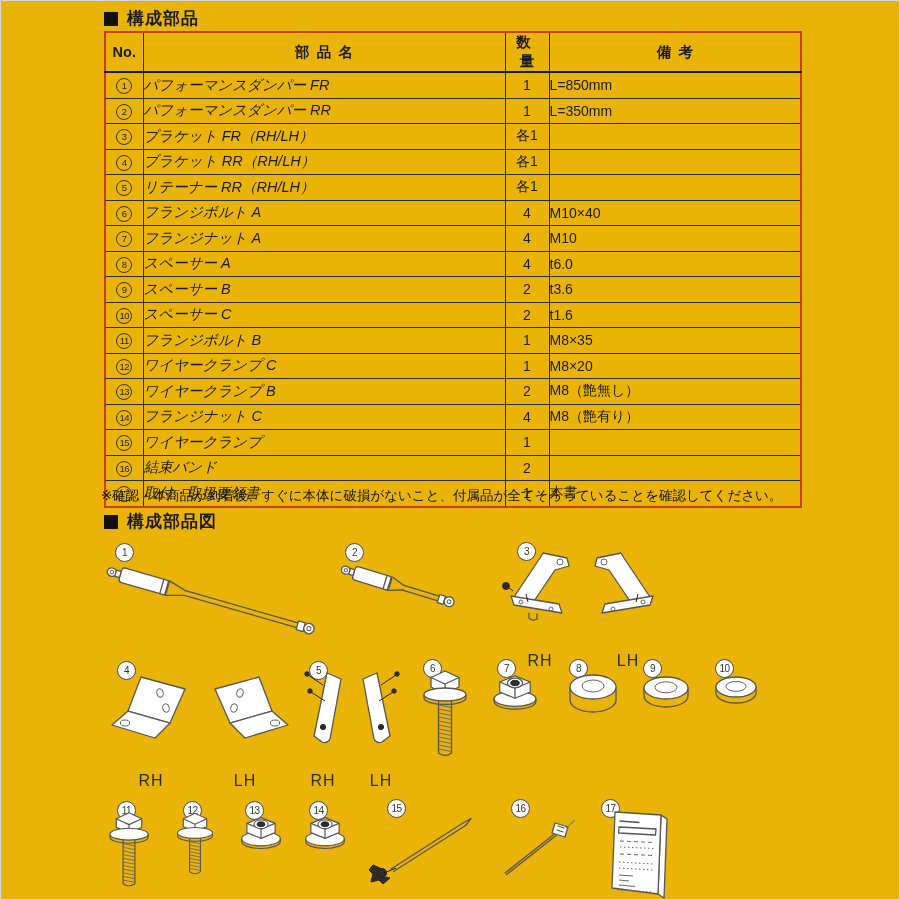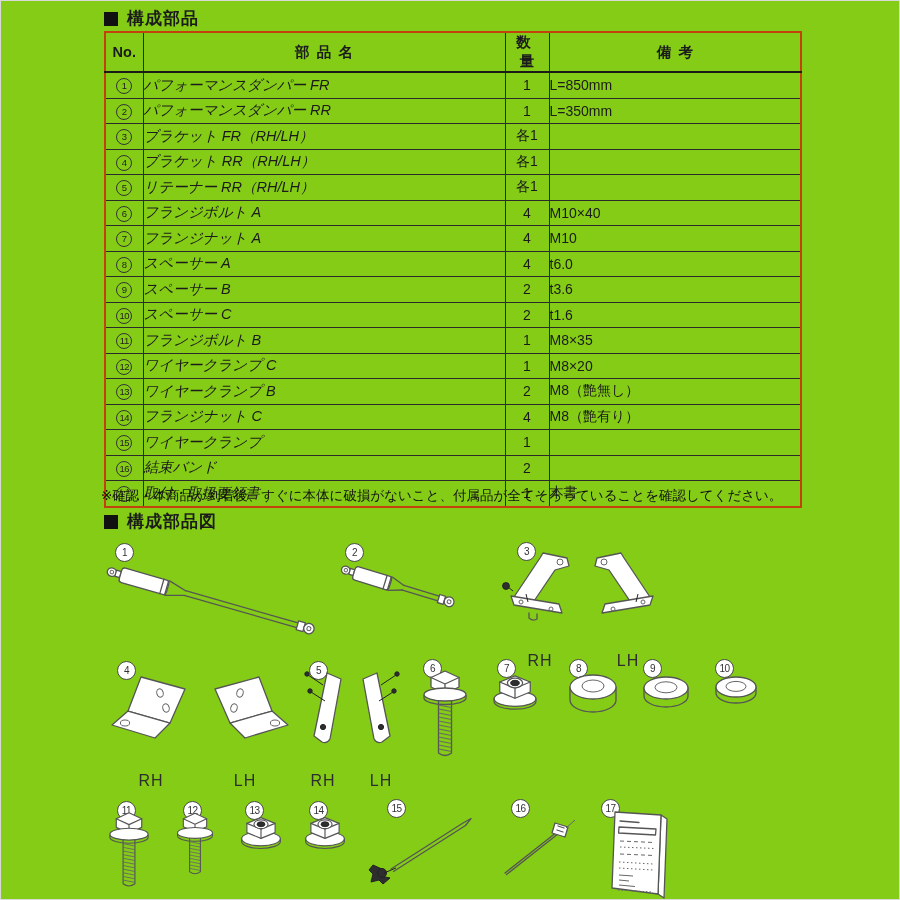--- a/index.html
+++ b/index.html
@@ -1,18 +1,18 @@
 <!DOCTYPE html>
 <html><head>
 <meta charset="utf-8">
 <style>
   html,body{margin:0;padding:0;background:#fff;}
   .page{
     position:relative;width:900px;height:900px;box-sizing:border-box;
-    background:#84cc16;border:1px solid #d9d9d9;overflow:hidden;
+    background:#eab308;border:1px solid #d9d9d9;overflow:hidden;
     font-family:"Liberation Sans","DejaVu Sans",sans-serif;color:#1b1b1b;
   }
   
   .heading{position:absolute;left:103px;display:flex;align-items:center;gap:9px;}
   .heading .sq{width:14px;height:14px;background:#111;flex:0 0 auto;}
   .heading .t{font-size:17px;font-weight:bold;letter-spacing:1px;}
   #h1{top:6px;}
   #h2{top:509px;}
   
   table.parts{

